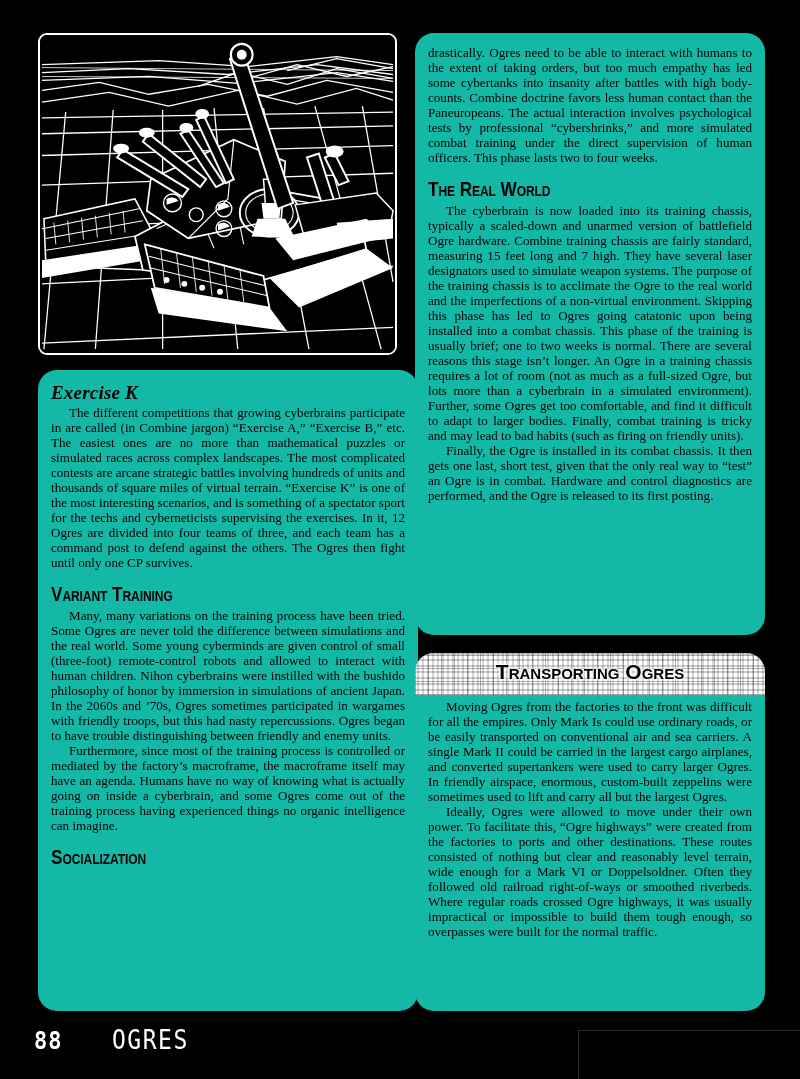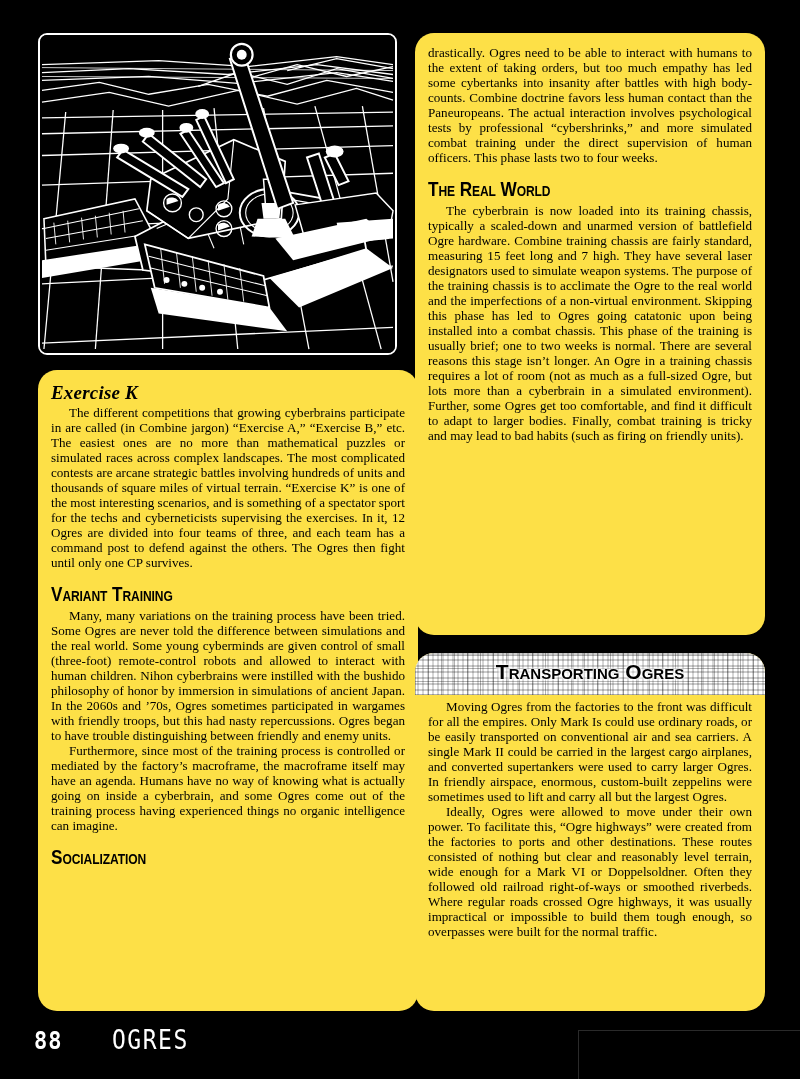--- a/index.html
+++ b/index.html
@@ -32,21 +32,21 @@
     border-radius: 9px;
     background: #000;
     overflow: hidden;
     box-sizing: border-box;
   }
   .illus-svg { display: block; width: 100%; height: 100%; }
 
   
   .panel {
     position: absolute;
-    background: #fde047;
+    background: #14b8a6;
     color: #000000;
     border-radius: 19px;
     box-sizing: border-box;
     overflow: hidden;
   }
   .panel-inner {
     padding: 12px 13px 10px 13px;
   }
 
   #panel-left  { left: 38px;  top: 370px; width: 380px; height: 641px; }
@@ -298,20 +298,21 @@
       <h2 class="section">Socialization</h2>
     </div>
   </div>
 
   <div class="panel" id="panel-right-top">
     <div class="panel-inner">
       <p class="body noindent">drastically. Ogres need to be able to interact with humans to the extent of taking orders, but too much empathy has led some cybertanks into insanity after battles with high body-counts. Combine doctrine favors less human contact than the Paneuropeans. The actual interaction involves psychological tests by professional “cybershrinks,” and more simulated combat training under the direct supervision of human officers. This phase lasts two to four weeks.</p>
 
       <h2 class="section">The Real World</h2>
       <p class="body">The cyberbrain is now loaded into its training chassis, typically a scaled-down and unarmed version of battlefield Ogre hardware. Combine training chassis are fairly standard, measuring 15 feet long and 7 high. They have several laser designators used to simulate weapon systems. The purpose of the training chassis is to acclimate the Ogre to the real world and the imperfections of a non-virtual environment. Skipping this phase has led to Ogres going catatonic upon being installed into a combat chassis. This phase of the training is usually brief; one to two weeks is normal. There are several reasons this stage isn’t longer. An Ogre in a training chassis requires a lot of room (not as much as a full-sized Ogre, but lots more than a cyberbrain in a simulated environment). Further, some Ogres get too comfortable, and find it difficult to adapt to larger bodies. Finally, combat training is tricky and may lead to bad habits (such as firing on friendly units).</p>
+      <p class="body">Finally, the Ogre is installed in its combat chassis. It then gets one last, short test, given that the only real way to “test” an Ogre is in combat. Hardware and control diagnostics are performed, and the Ogre is released to its first posting.</p>
     </div>
   </div>
 
   <div class="panel" id="panel-right-bottom">
     <div class="boxhead">
       <h2>Transporting Ogres</h2>
     </div>
     <div class="panel-inner" style="padding-top:2px;">
       <p class="body">Moving Ogres from the factories to the front was difficult for all the empires. Only Mark Is could use ordinary roads, or be easily transported on conventional air and sea carriers. A single Mark II could be carried in the largest cargo airplanes, and converted supertankers were used to carry larger Ogres. In friendly airspace, enormous, custom-built zeppelins were sometimes used to lift and carry all but the largest Ogres.</p>
       <p class="body">Ideally, Ogres were allowed to move under their own power. To facilitate this, “Ogre highways” were created from the factories to ports and other destinations. These routes consisted of nothing but clear and reasonably level terrain, wide enough for a Mark VI or Doppelsoldner. Often they followed old railroad right-of-ways or smoothed riverbeds. Where regular roads crossed Ogre highways, it was usually impractical or impossible to build them tough enough, so overpasses were built for the normal traffic.</p>

